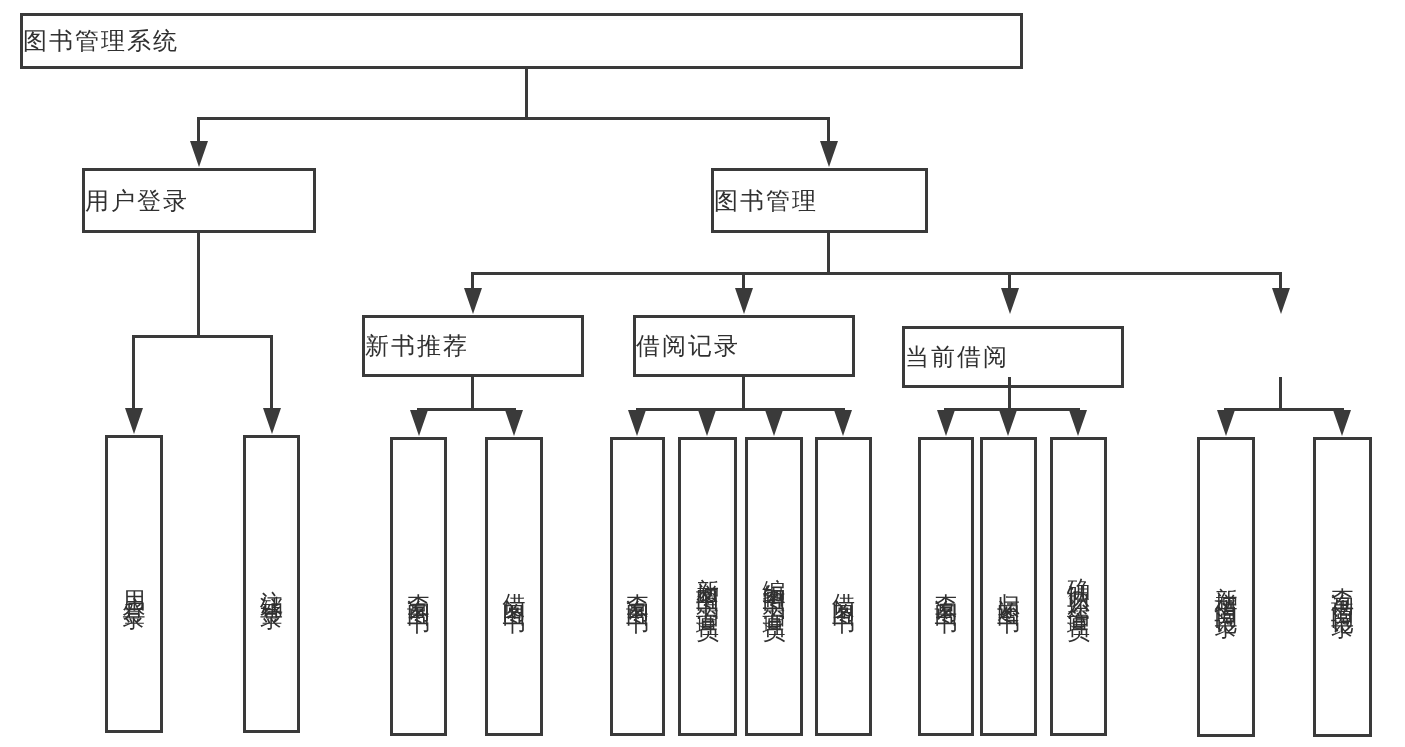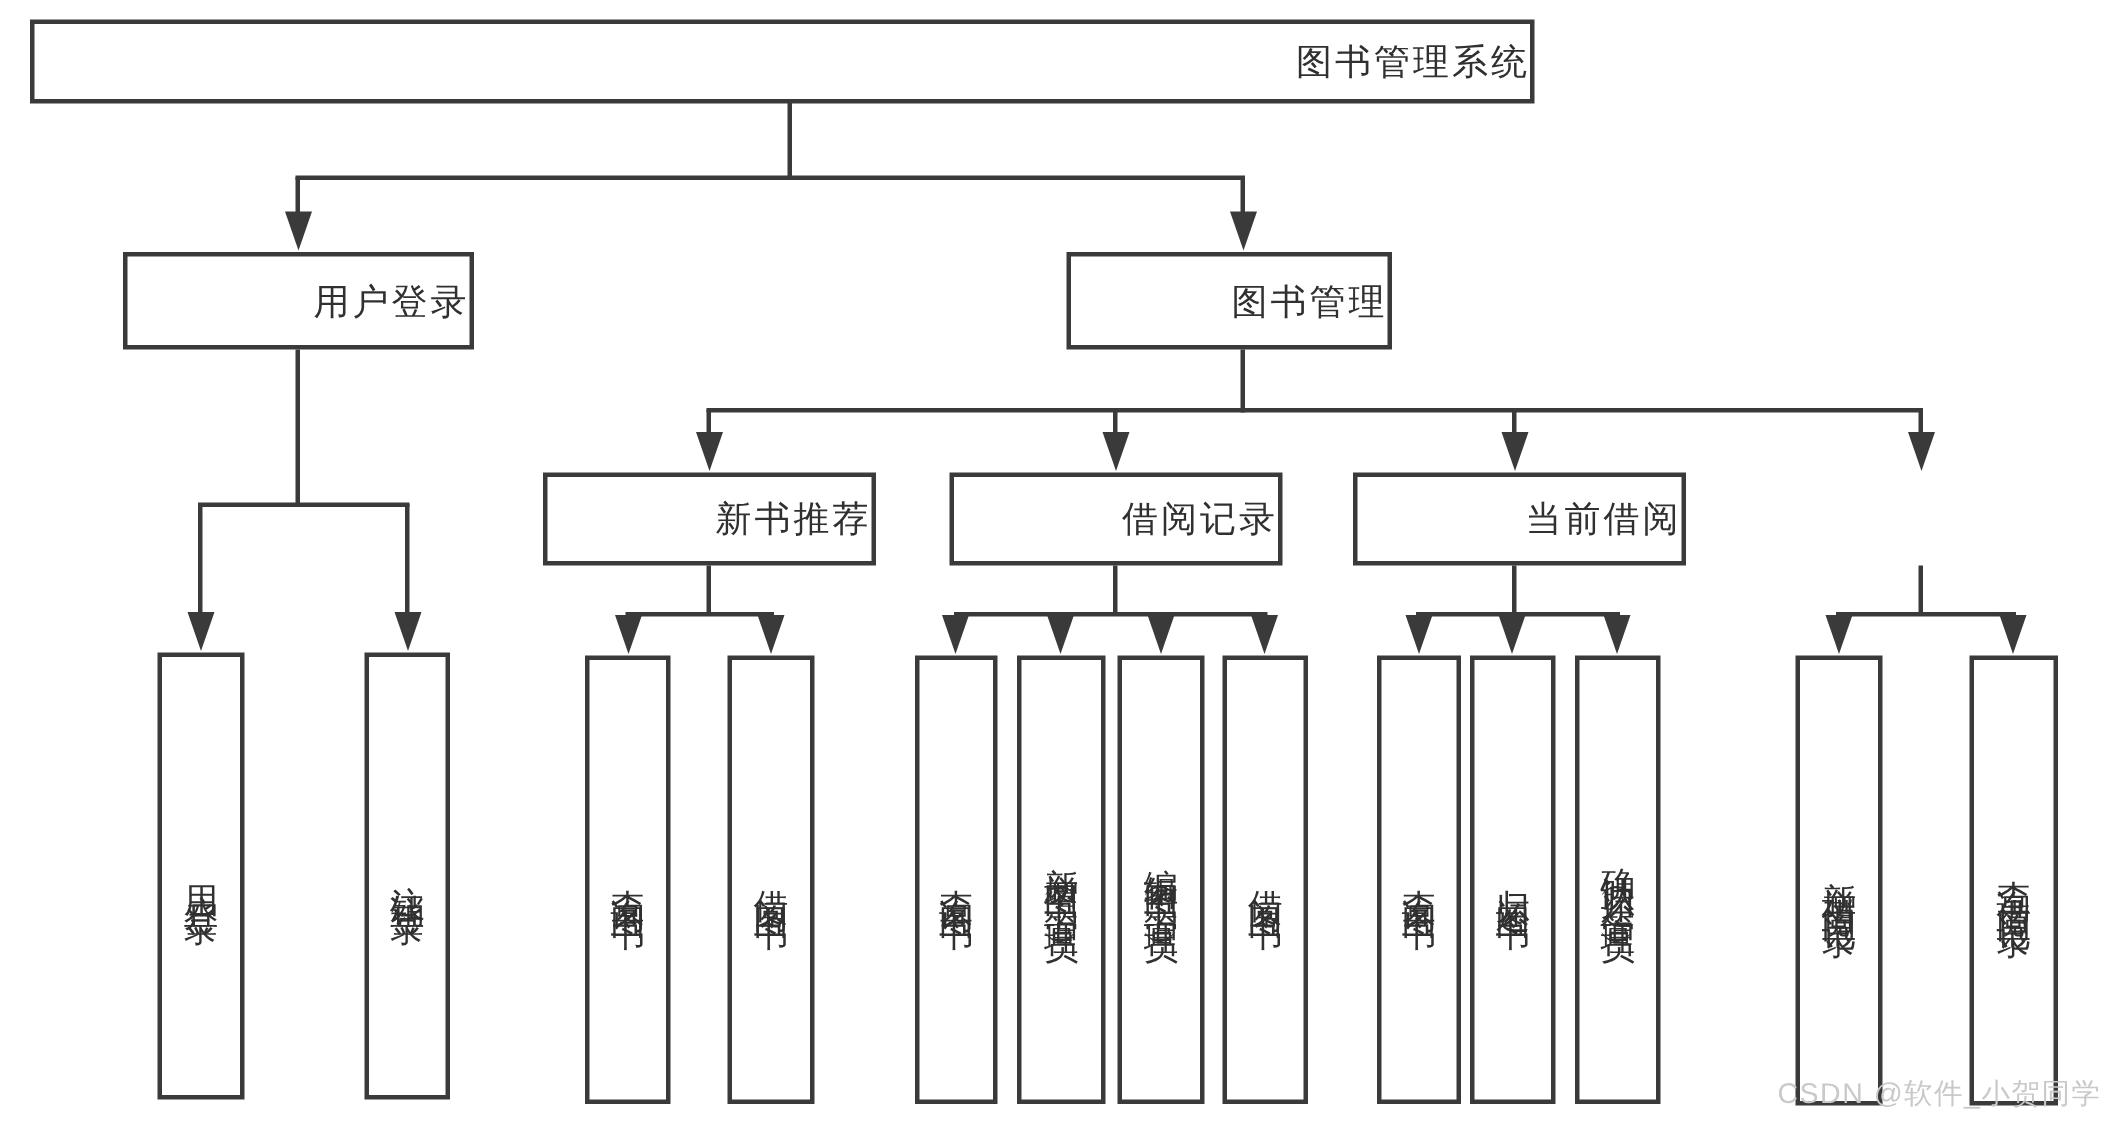--- a/index.html
+++ b/index.html
@@ -9,21 +9,21 @@
     --wm:#c9c9c9;
   }
   html,body{margin:0;padding:0;background:var(--bg);}
   .canvas{
     position:relative;width:1405px;height:747px;background:var(--bg);
     font-family:"Liberation Sans","DejaVu Sans",sans-serif;color:var(--text);
     overflow:hidden;
   }
   .hbox{
     position:absolute;box-sizing:border-box;border:3px solid var(--line);
-    background:#fff;display:flex;align-items:center;justify-content:flex-end;
+    background:#fff;display:flex;align-items:center;justify-content:flex-start;
   }
   .hbox .lbl{font-size:24px;letter-spacing:2px;white-space:nowrap;}
   .vbox{
     position:absolute;box-sizing:border-box;border:3px solid var(--line);
     background:#fff;display:flex;align-items:center;justify-content:center;
   }
   .vbox .vlbl{
     writing-mode:vertical-rl;text-orientation:mixed;
     font-size:23px;line-height:1;letter-spacing:6px;white-space:nowrap;
   }
@@ -54,21 +54,21 @@
   <div class="hbox" style="left:711px;top:168px;width:217px;height:65px">
     <span class="lbl">图书管理</span>
   </div>
 
   <div class="hbox" style="left:362px;top:315px;width:222px;height:62px">
     <span class="lbl">新书推荐</span>
   </div>
   <div class="hbox" style="left:633px;top:315px;width:222px;height:62px">
     <span class="lbl">借阅记录</span>
   </div>
-  <div class="hbox" style="left:902px;top:315px;width:222px;height:62px">
+  <div class="hbox" style="left:902px;top:326px;width:222px;height:62px">
     <span class="lbl">当前借阅</span>
   </div>
 
   <div class="vbox" style="left:105px;top:435px;width:58px;height:298px">
     <span class="vlbl">用户登录</span>
   </div>
   <div class="vbox" style="left:243px;top:435px;width:57px;height:298px">
     <span class="vlbl">注销登录</span>
   </div>
 
@@ -150,15 +150,14 @@
   <div class="hline" style="left:944px;top:408px;width:136px"></div>
   <div class="arrowhead" style="left:937px;top:410px"></div>
   <div class="arrowhead" style="left:999px;top:410px"></div>
   <div class="arrowhead" style="left:1069px;top:410px"></div>
 
   <div class="vline" style="left:1279px;top:377px;height:33px"></div>
   <div class="hline" style="left:1224px;top:408px;width:120px"></div>
   <div class="arrowhead" style="left:1217px;top:410px"></div>
   <div class="arrowhead" style="left:1333px;top:410px"></div>
 
-  <div class="watermark" style="left:1185px;top:716px">CSDN @软件_小贺同学</div>
 
 </div>
 
 </body></html>

